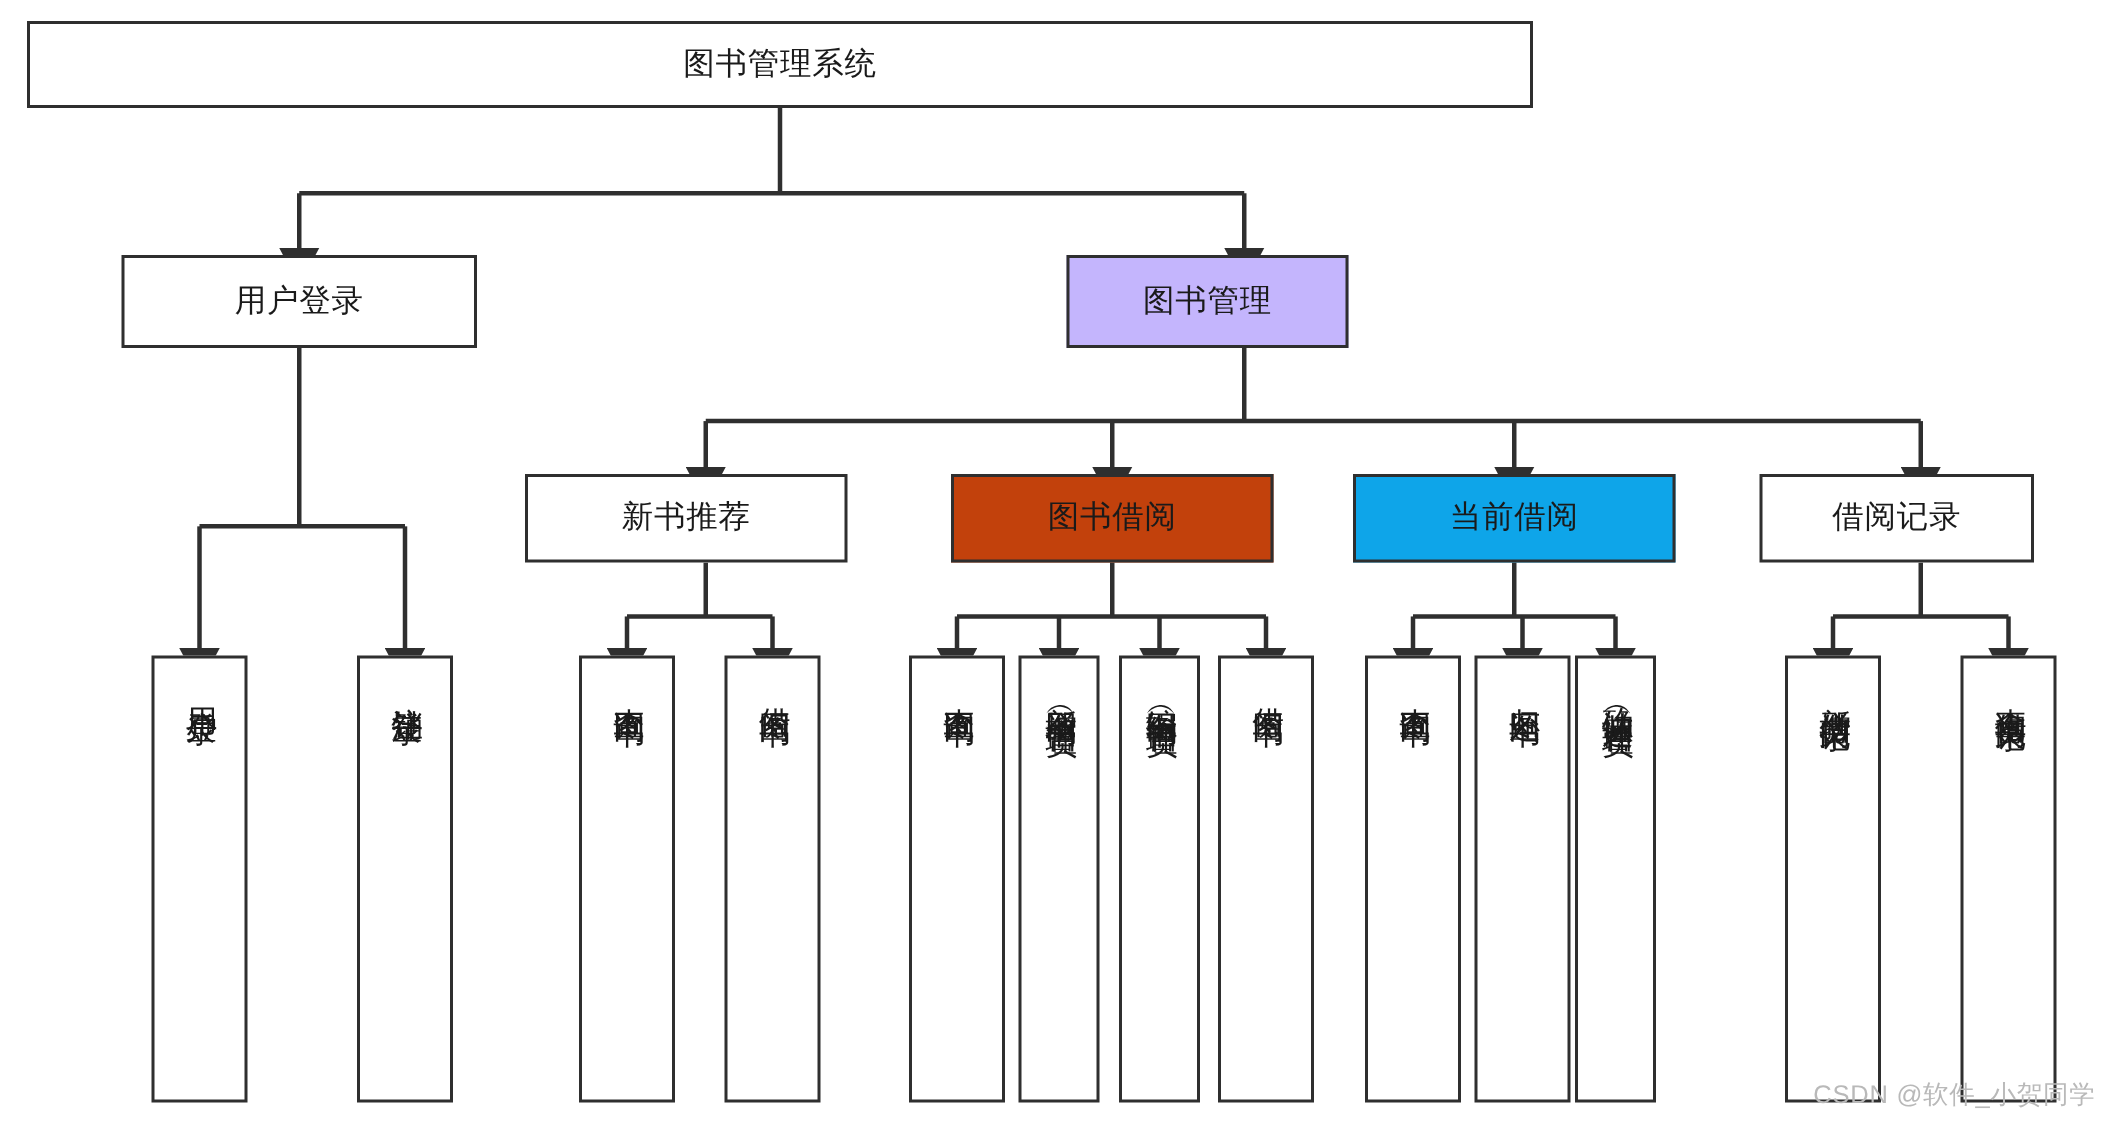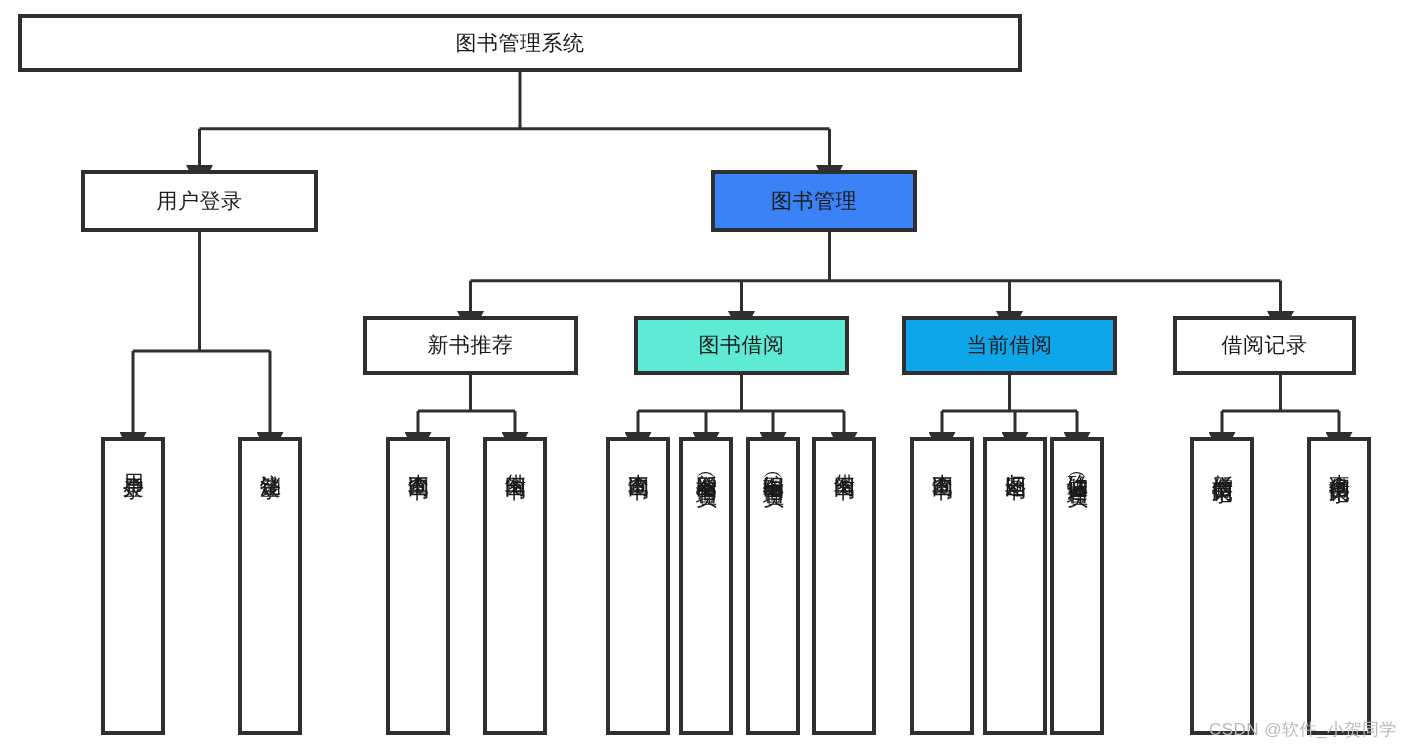--- a/index.html
+++ b/index.html
@@ -22,21 +22,21 @@
     left: 0;
     top: 0;
     width: 1405px;
     height: 747px;
     pointer-events: none;
   }
   .node {
     position: absolute;
     box-sizing: border-box;
     background: #ffffff;
-    border: 4px solid #eab308;
+    border: 2px solid #eab308;
     display: flex;
     align-items: center;
     justify-content: center;
     color: #1a1a1a;
   }
   .node .label {
     display: block;
     text-align: center;
     line-height: 1.25;
     white-space: nowrap;
@@ -121,27 +121,27 @@
       </g>
   </svg>
 
   <div id="node-layer">
       <div class="node h root" style="left: 18px; top: 14px; width: 1004px; height: 58px; border-color: rgb(47, 47, 47); background: rgb(255, 255, 255);">
         <span class="label">图书管理系统</span>
       </div>
       <div class="node h" style="left: 81px; top: 170px; width: 237px; height: 62px; border-color: rgb(47, 47, 47); background: rgb(255, 255, 255);">
         <span class="label">用户登录</span>
       </div>
-      <div class="node h" style="left: 711px; top: 170px; width: 206px; height: 62px; border-color: rgb(47, 47, 47); background: #3b82f6;">
+      <div class="node h" style="left: 711px; top: 170px; width: 188px; height: 62px; border-color: rgb(47, 47, 47); background: #c4b5fd;">
         <span class="label">图书管理</span>
       </div>
-      <div class="node h" style="left: 363px; top: 316px; width: 215px; height: 59px; border-color: rgb(47, 47, 47); background: rgb(255, 255, 255);">
+      <div class="node h" style="left: 350px; top: 316px; width: 215px; height: 59px; border-color: rgb(47, 47, 47); background: rgb(255, 255, 255);">
         <span class="label">新书推荐</span>
       </div>
-      <div class="node h" style="left: 634px; top: 316px; width: 215px; height: 59px; border-color: rgb(47, 47, 47); background: #5eead4;">
+      <div class="node h" style="left: 634px; top: 316px; width: 215px; height: 59px; border-color: rgb(47, 47, 47); background: #c2410c;">
         <span class="label">图书借阅</span>
       </div>
       <div class="node h" style="left: 902px; top: 316px; width: 215px; height: 59px; border-color: rgb(47, 47, 47); background: #0ea5e9;">
         <span class="label">当前借阅</span>
       </div>
       <div class="node h" style="left: 1173px; top: 316px; width: 183px; height: 59px; border-color: rgb(47, 47, 47); background: rgb(255, 255, 255);">
         <span class="label">借阅记录</span>
       </div>
       <div class="node v" style="left: 101px; top: 437px; width: 64px; height: 298px; border-color: rgb(47, 47, 47); background: rgb(255, 255, 255);">
         <span class="label">用户登录</span>

